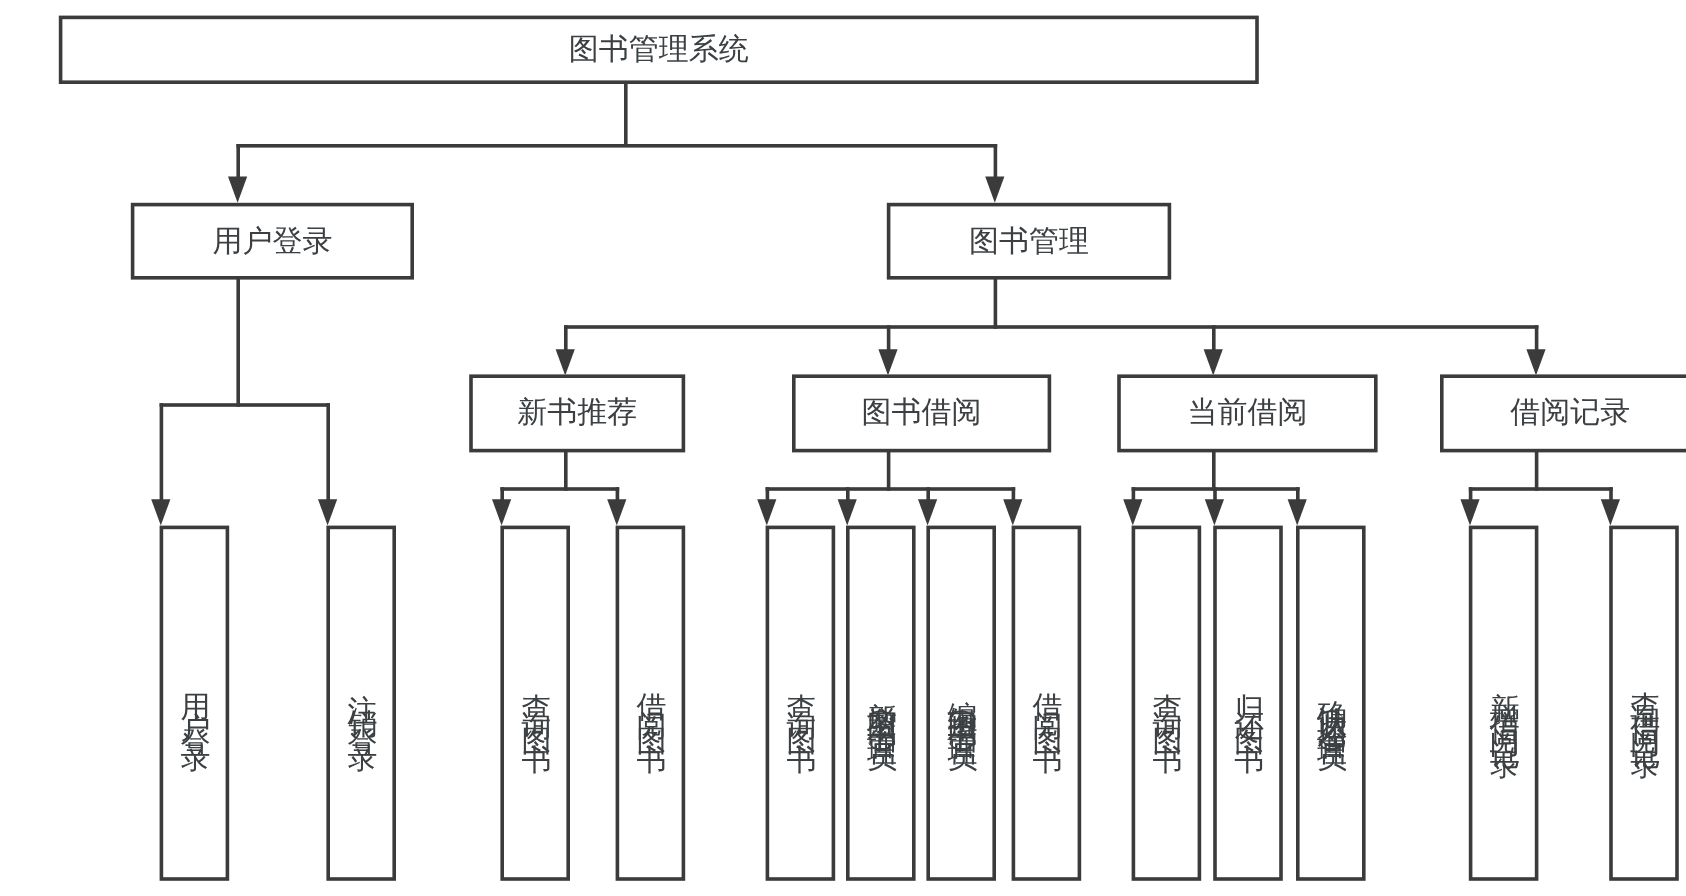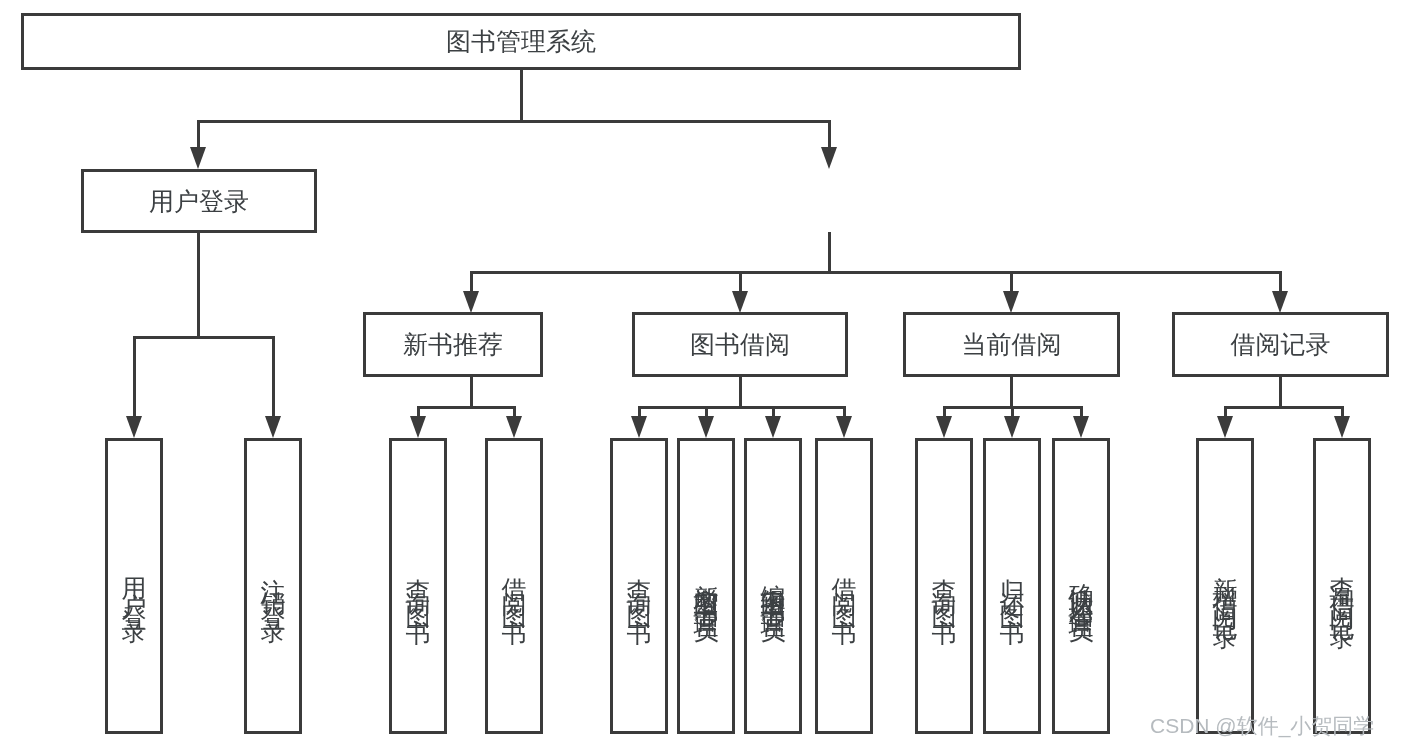--- a/index.html
+++ b/index.html
@@ -8,21 +8,21 @@
     --watermark:#b6bbbf;
     --background:#ffffff;
   }
   html,body{margin:0;padding:0;background:var(--background);}
   body{font-family:"Liberation Sans","DejaVu Sans",sans-serif;}
   #canvas{position:relative;width:1405px;height:747px;background:var(--background);overflow:hidden;}
   .box{
     position:absolute;box-sizing:border-box;background:#fff;
     border:3px solid var(--line);color:var(--text);
     display:flex;align-items:center;justify-content:center;
-    font-size:25px;line-height:1;text-align:center;
+    font-size:25px;line-height:1;text-align:center;margin-left:28px;
   }
   .vbox{
     writing-mode:vertical-rl;text-orientation:mixed;
     font-size:25px;
   }
   .ls-s{letter-spacing:14px;}
   .ls-m{letter-spacing:10px;}
   .ls-l{letter-spacing:5px;}
   .hline{position:absolute;height:3px;background:var(--line);}
   .vline{position:absolute;width:3px;background:var(--line);}
@@ -44,20 +44,21 @@
   <div class="box" style="left:21px;top:13px;width:1000px;height:57px;">图书管理系统</div>
 
   <div class="vline" style="left:520px;top:69px;height:52px;"></div>
   <div class="hline" style="left:197px;top:120px;width:634px;"></div>
   <div class="vline" style="left:197px;top:120px;height:33px;"></div>
   <div class="arrow" style="left:190px;top:147px;"></div>
   <div class="vline" style="left:828px;top:120px;height:33px;"></div>
   <div class="arrow" style="left:821px;top:147px;"></div>
 
   <div class="box" style="left:81px;top:169px;width:236px;height:64px;">用户登录</div>
+  <div class="box" style="left:711px;top:169px;width:237px;height:64px;">图书管理</div>
 
   <div class="vline" style="left:197px;top:232px;height:107px;"></div>
   <div class="hline" style="left:133px;top:336px;width:142px;"></div>
   <div class="vline" style="left:133px;top:336px;height:84px;"></div>
   <div class="arrow" style="left:126px;top:416px;"></div>
   <div class="vline" style="left:272px;top:336px;height:84px;"></div>
   <div class="arrow" style="left:265px;top:416px;"></div>
 
   <div class="vline" style="left:828px;top:232px;height:42px;"></div>
   <div class="hline" style="left:470px;top:271px;width:812px;"></div>
@@ -120,15 +121,14 @@
   <div class="box vbox ls-l" style="left:744px;top:438px;width:58px;height:296px;">编辑图书（管理员）</div>
   <div class="box vbox ls-s" style="left:815px;top:438px;width:58px;height:296px;">借阅图书</div>
 
   <div class="box vbox ls-s" style="left:915px;top:438px;width:58px;height:296px;">查询图书</div>
   <div class="box vbox ls-s" style="left:983px;top:438px;width:58px;height:296px;">归还图书</div>
   <div class="box vbox ls-l" style="left:1052px;top:438px;width:58px;height:296px;">确认归还（管理员）</div>
 
   <div class="box vbox ls-m" style="left:1196px;top:438px;width:58px;height:296px;">新增借阅记录</div>
   <div class="box vbox ls-m" style="left:1313px;top:438px;width:58px;height:296px;">查询借阅记录</div>
 
-  <div class="watermark">CSDN @软件_小贺同学</div>
 
 </div>
 
 </body></html>

